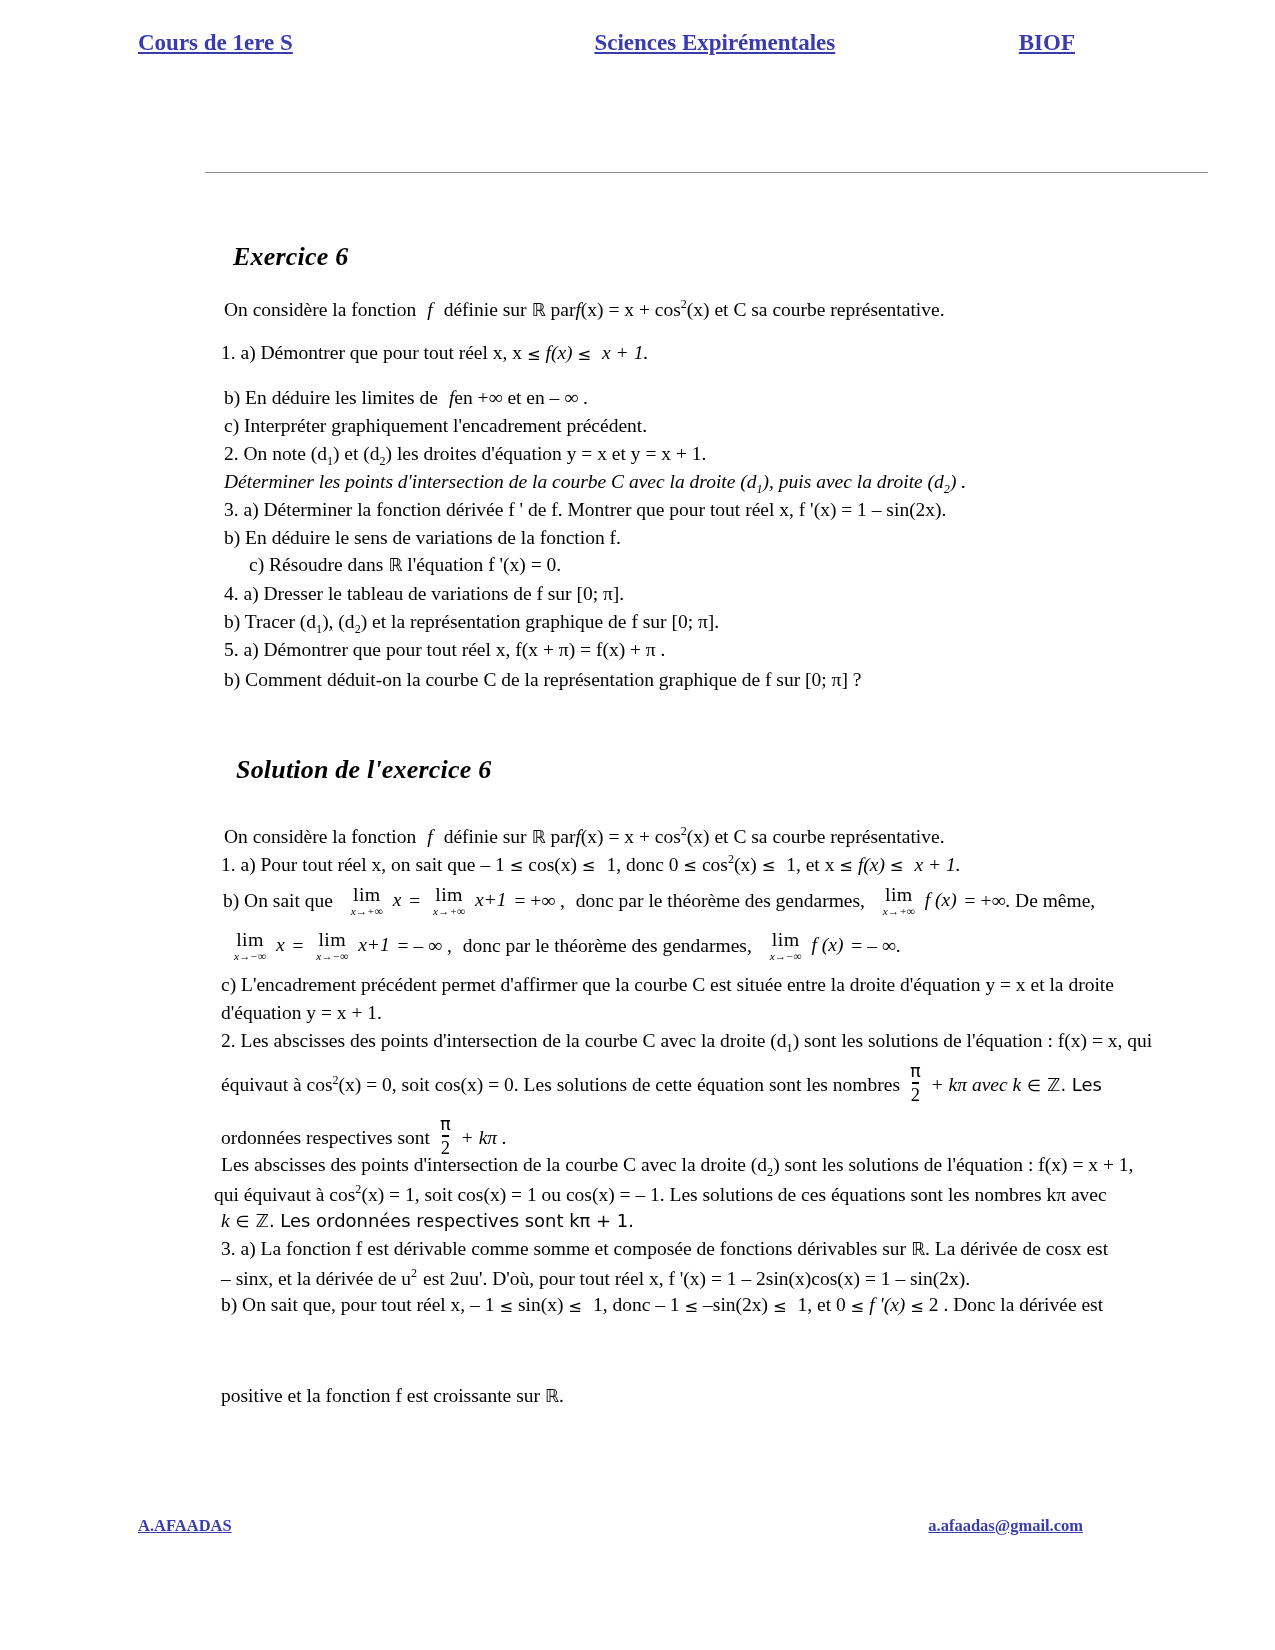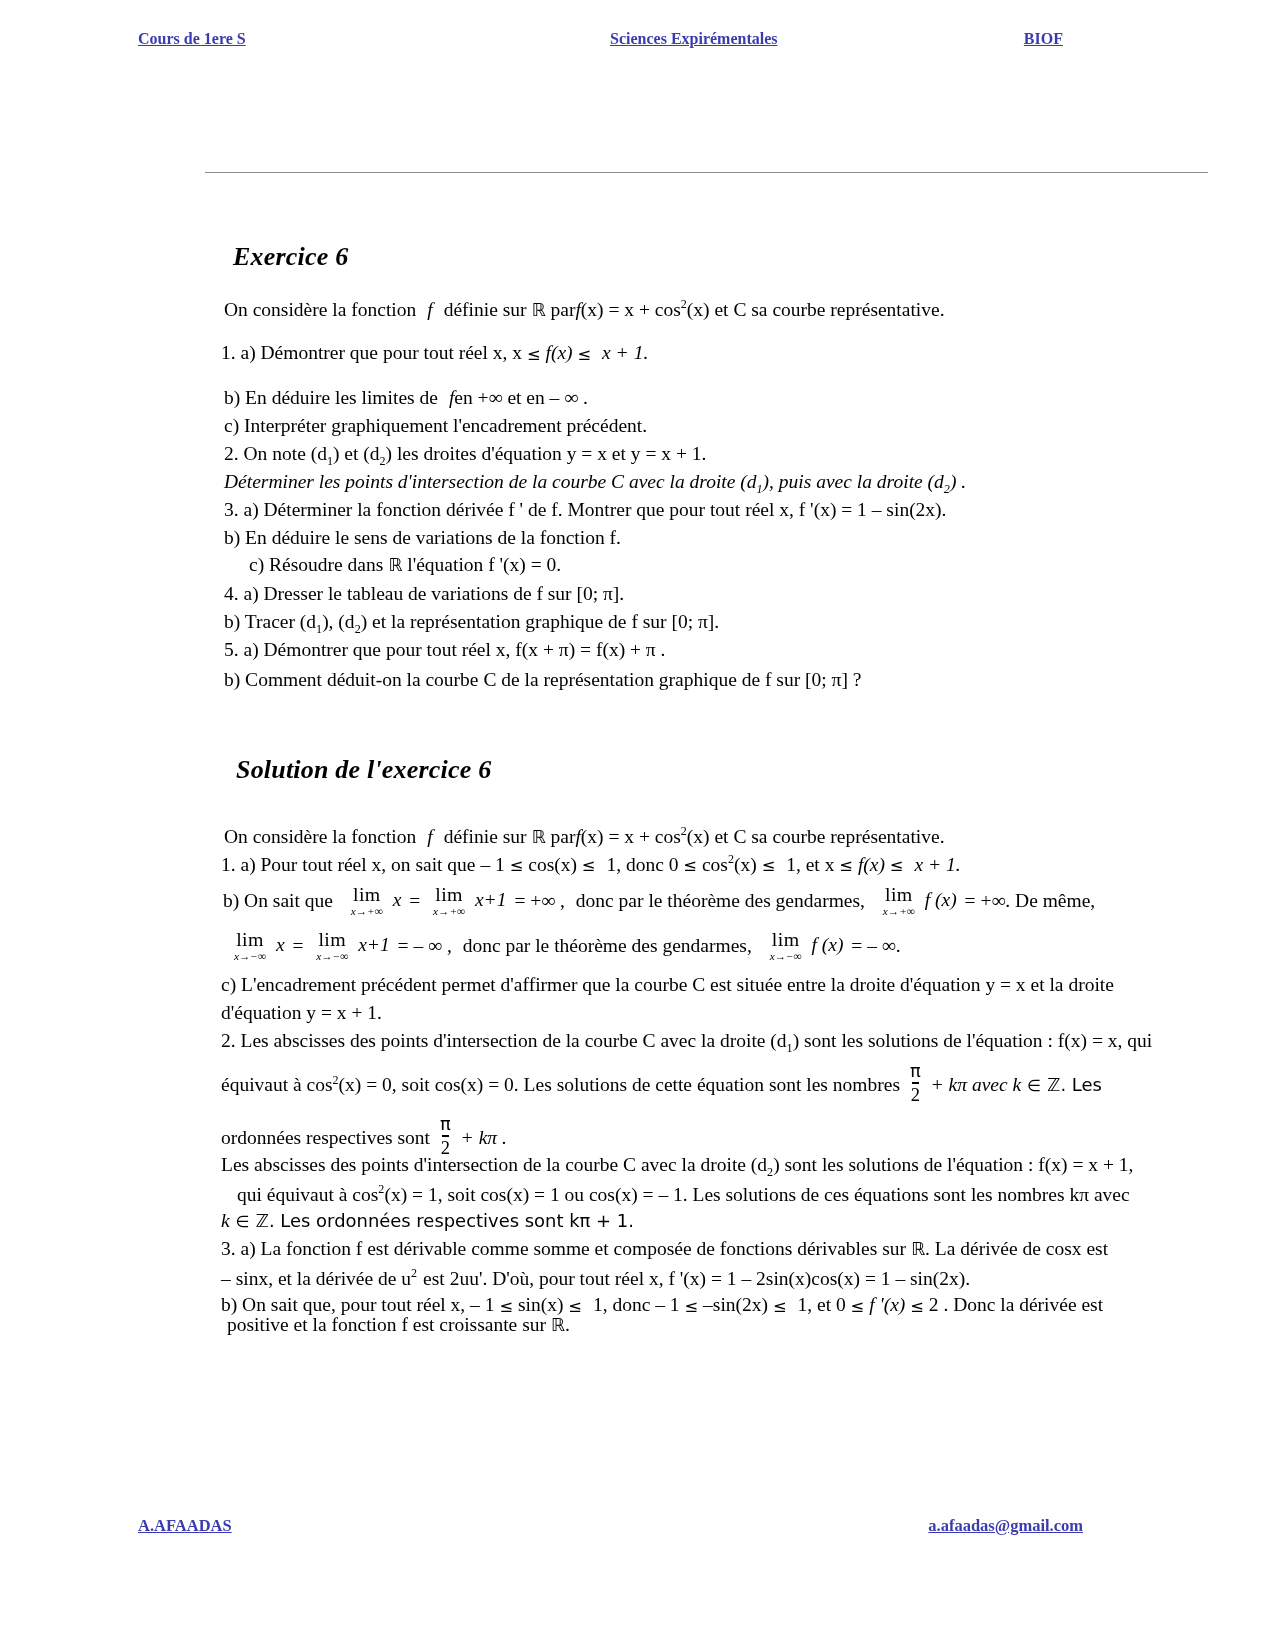--- a/index.html
+++ b/index.html
@@ -21,29 +21,29 @@
   .running-head {
     position: absolute;
     top: 30px;
     left: 138px;
     width: 945px;
     height: 24px;
     display: flex;
     align-items: baseline;
     justify-content: space-between;
     font-weight: bold;
-    font-size: 16px;
+    font-size: 23px;
     color: #3b3bb0;
   }
   .running-head .hd {
     text-decoration: underline;
     white-space: nowrap;
   }
   .running-head .hd.center { margin-left: 118px; }
-  .running-head .hd.right  { margin-right: 20px; }
+  .running-head .hd.right  { margin-right: 8px; }
 
   .running-foot {
     position: absolute;
     top: 1516px;
     left: 138px;
     width: 945px;
     display: flex;
     align-items: baseline;
     justify-content: space-between;
     font-weight: bold;
@@ -295,21 +295,21 @@
         <span class="bar"></span>
         <span class="den">2</span>
       </span>
       <i class="v">+ kπ .</i>
     </div>
 
     <div class="para" style="top:925px; left:221px;">
       <span>Les abscisses des points d'intersection de la courbe C avec la droite  (d</span><span class="sub">2</span><span>) sont les solutions de l'équation : f(x) = x + 1,</span>
     </div>
 
-    <div class="para" style="top:953px; left:237px;">
+    <div class="para" style="top:953px; left:214px;">
       <span>qui équivaut à  cos</span><span class="up">2</span><span>(x) = 1, soit  cos(x) = 1 ou  cos(x) = – 1. Les solutions de ces équations sont les nombres   kπ   avec</span>
     </div>
 
     <div class="para" style="top:981px; left:221px;">
       <i class="v">k</i><span class="sp"></span><span class="elem">∈</span><span class="sp"></span><span class="bb">ℤ. Les ordonnées respectives sont kπ + 1.</span>
     </div>
 
     <div class="para" style="top:1009px; left:221px;">
       <span>3. a) La fonction f  est dérivable comme somme et composée de fonctions dérivables sur</span>
       <span class="bb">ℝ</span><span>. La dérivée de cosx est</span>
@@ -328,21 +328,21 @@
       <span class="le">≤</span>
       <span>–sin(2x)</span>
       <span class="le">≤</span>
       <span class="sp"></span><span>1, et  0</span>
       <span class="le">≤</span>
       <i class="v">f '(x)</i>
       <span class="le">≤</span>
       <span>2 . Donc la dérivée est</span>
     </div>
 
-    <div class="para" style="top:1085px; left:221px;margin-left:6px;">
+    <div class="para" style="top:1156px; left:221px;">
       <span>positive et la fonction f est croissante sur</span>
       <span class="bb">ℝ</span><span>.</span>
     </div>
 
   </div>
 
   <div class="running-foot">
     <span class="ft">A.AFAADAS</span>
     <span class="ft">a.afaadas@gmail.com</span>
   </div>

